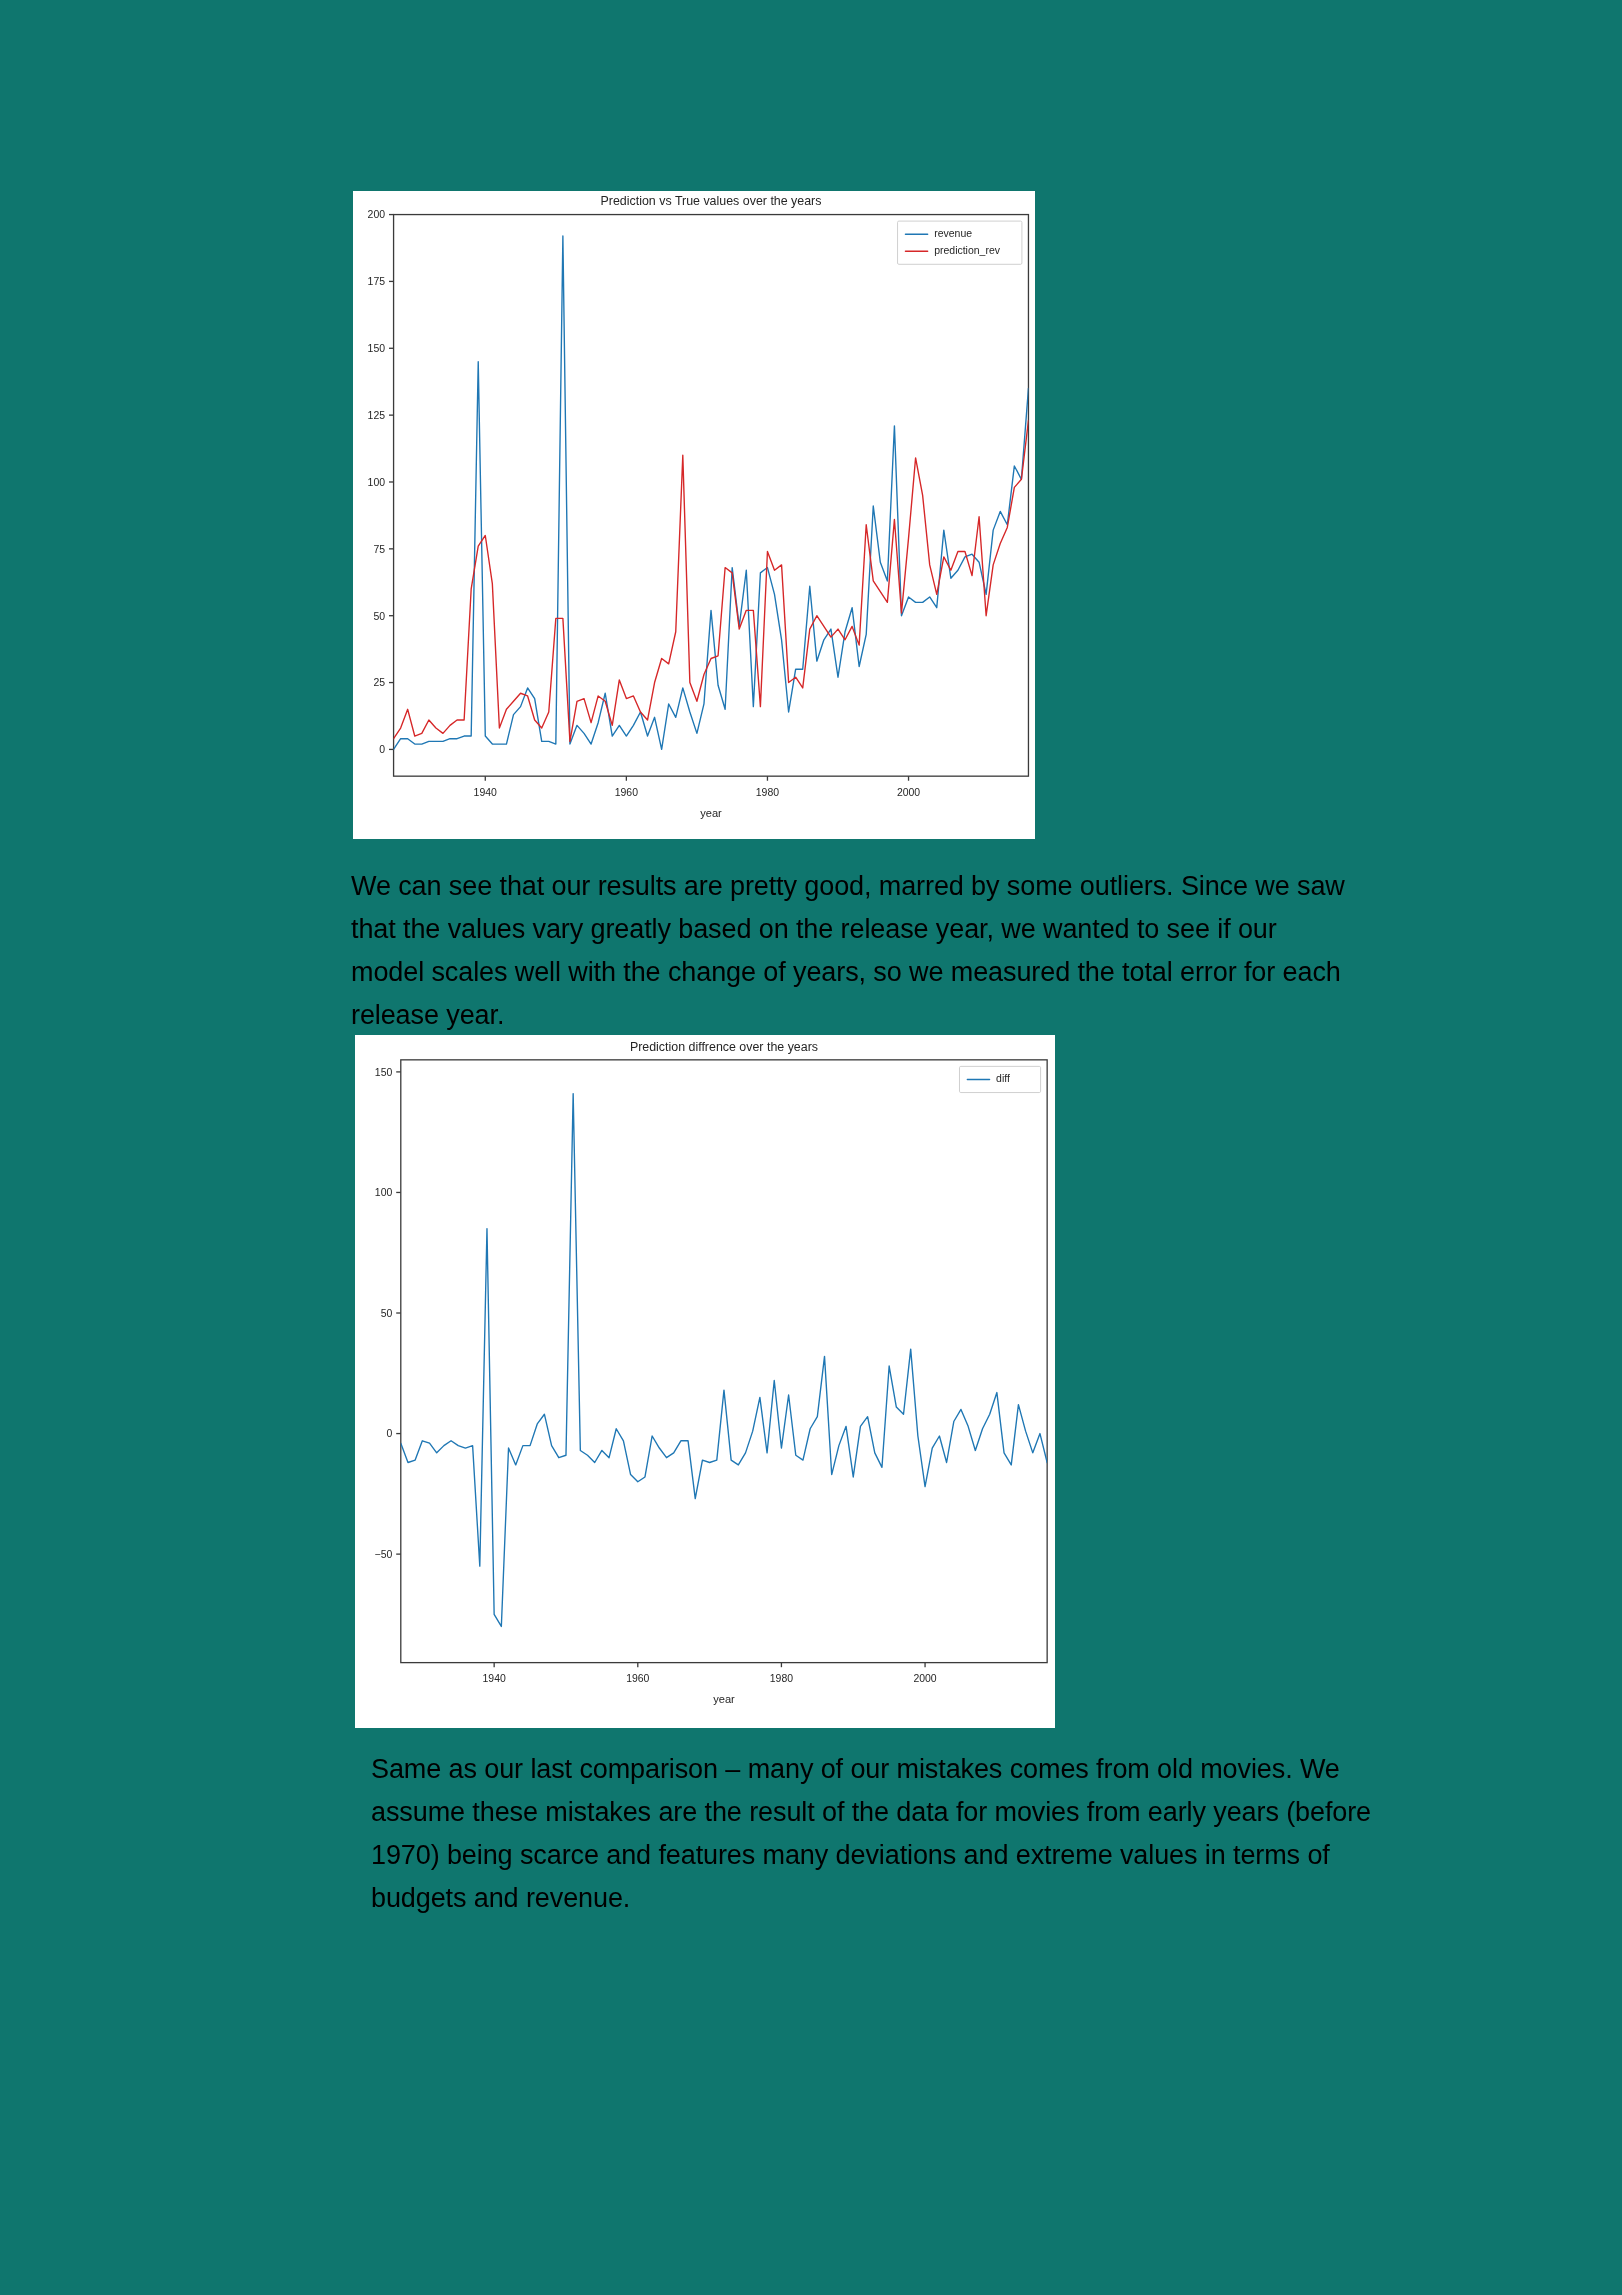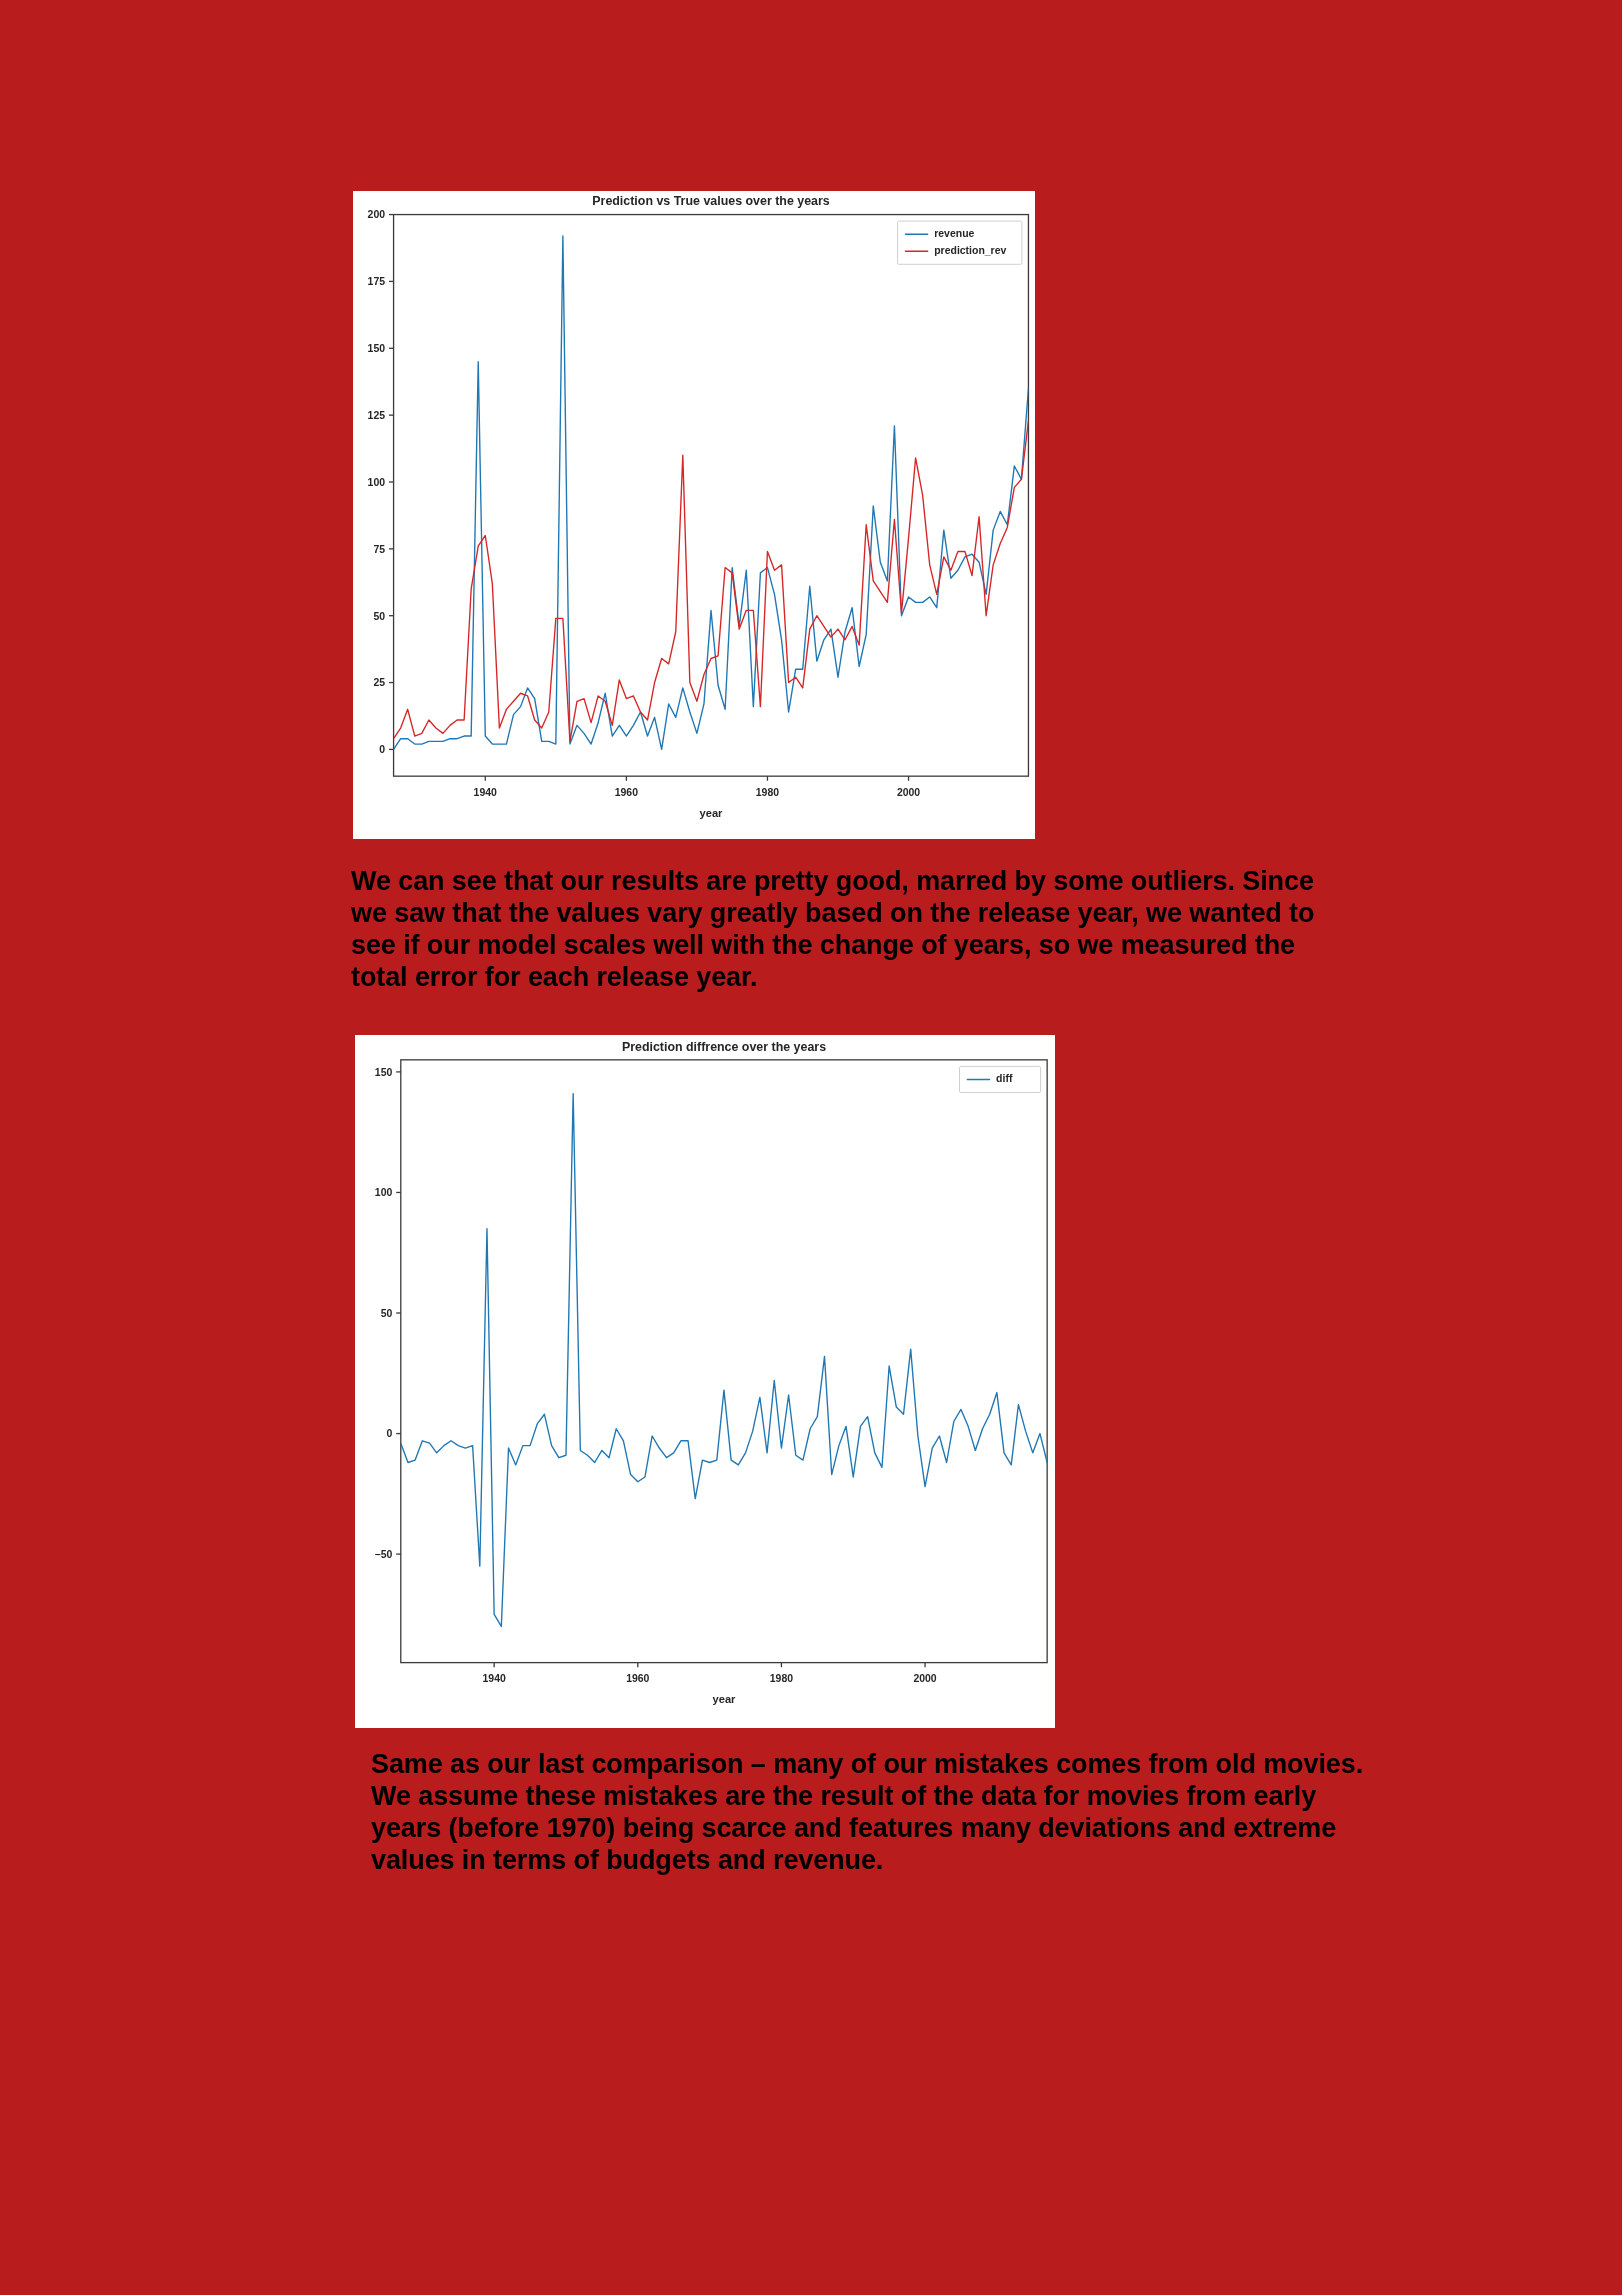--- a/index.html
+++ b/index.html
@@ -11,22 +11,21 @@
     width: 1622px;
     height: 2295px;
     font-family: "Liberation Sans", sans-serif;
     color: #000000;
     position: relative;
     overflow: hidden;
   }
   .page {
     position: absolute;
     inset: 0;
-    background: #b91c1c;
-    font-weight: bold;
+    background: #0f766e;
   }
 
   
   .figure {
     position: absolute;
     background: #ffffff;
   }
   #figure-prediction-vs-true {
     left: 353px;
     top: 191px;
@@ -70,21 +69,21 @@
   .spine { fill: none; stroke: #3b3b3b; stroke-width: 2; }
   .tickmark { stroke: #3b3b3b; stroke-width: 2; }
   .series-line { fill: none; stroke-width: 2.1; stroke-linejoin: round; stroke-linecap: round; }
   .legend-box { fill: #ffffff; fill-opacity: 0.92; stroke: #cccccc; stroke-width: 1.4; }
 
   
   .paragraph {
     position: absolute;
     font-family: "Liberation Sans", sans-serif;
     font-size: 27px;
-    line-height: 32px;
+    line-height: 43px;
     color: #000000;
     letter-spacing: -0.1px;
     white-space: pre-wrap;
   }
   #paragraph-results {
     left: 351px;
     top: 865px;
     width: 994px;
   }
   #paragraph-mistakes {

